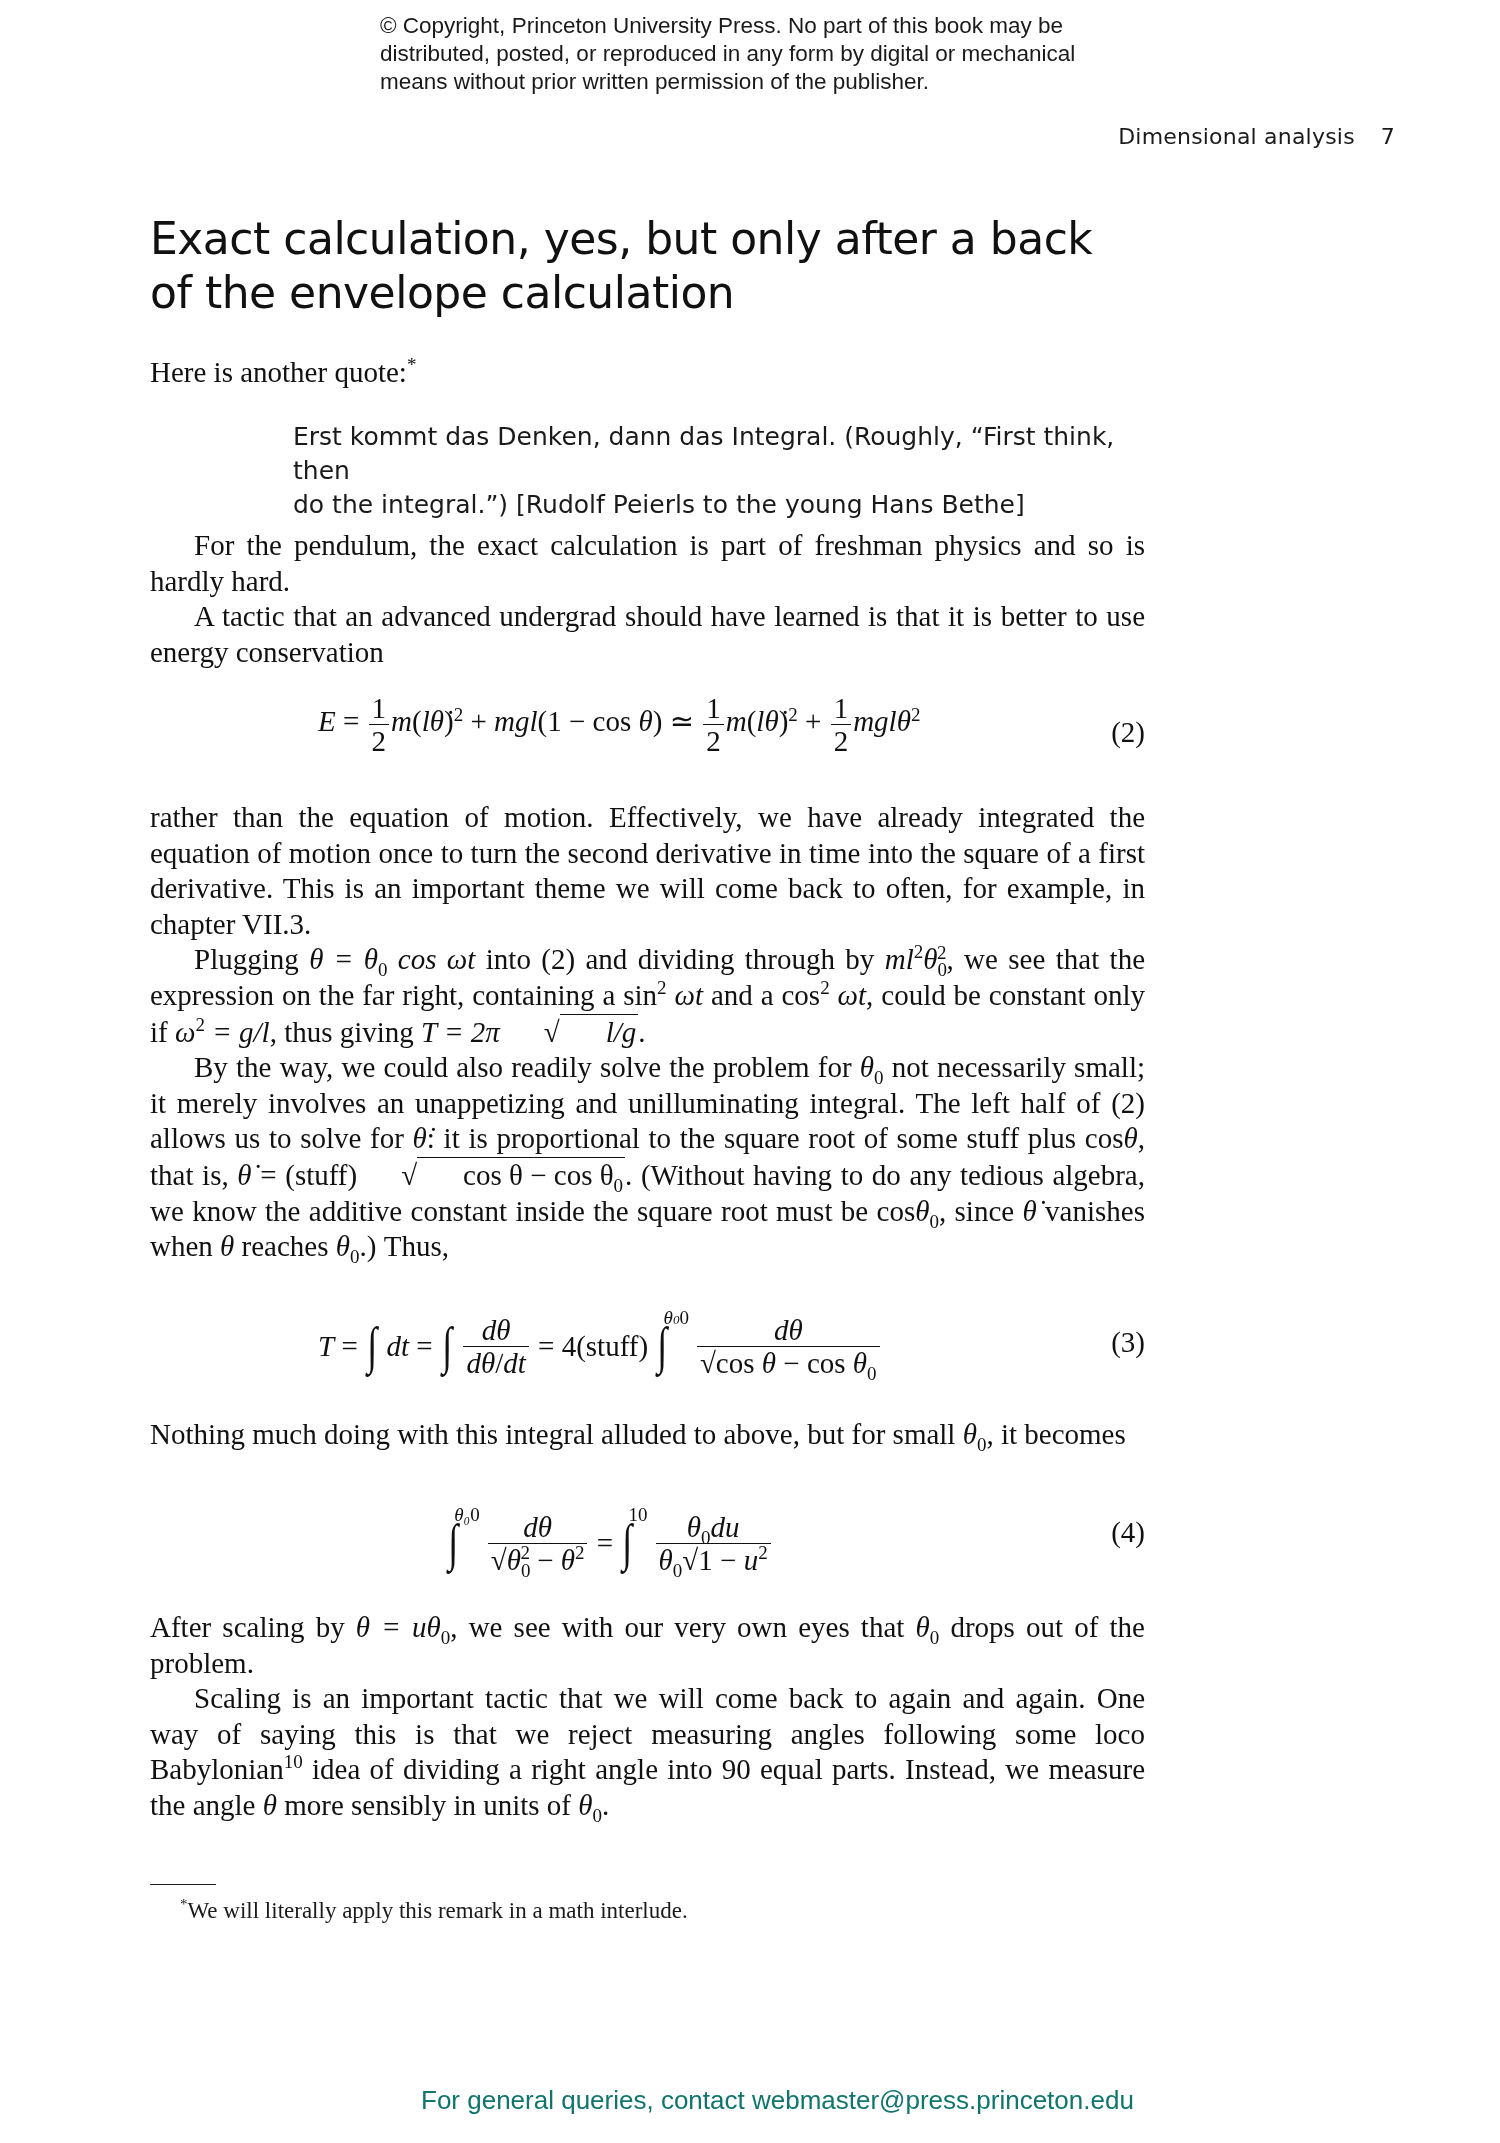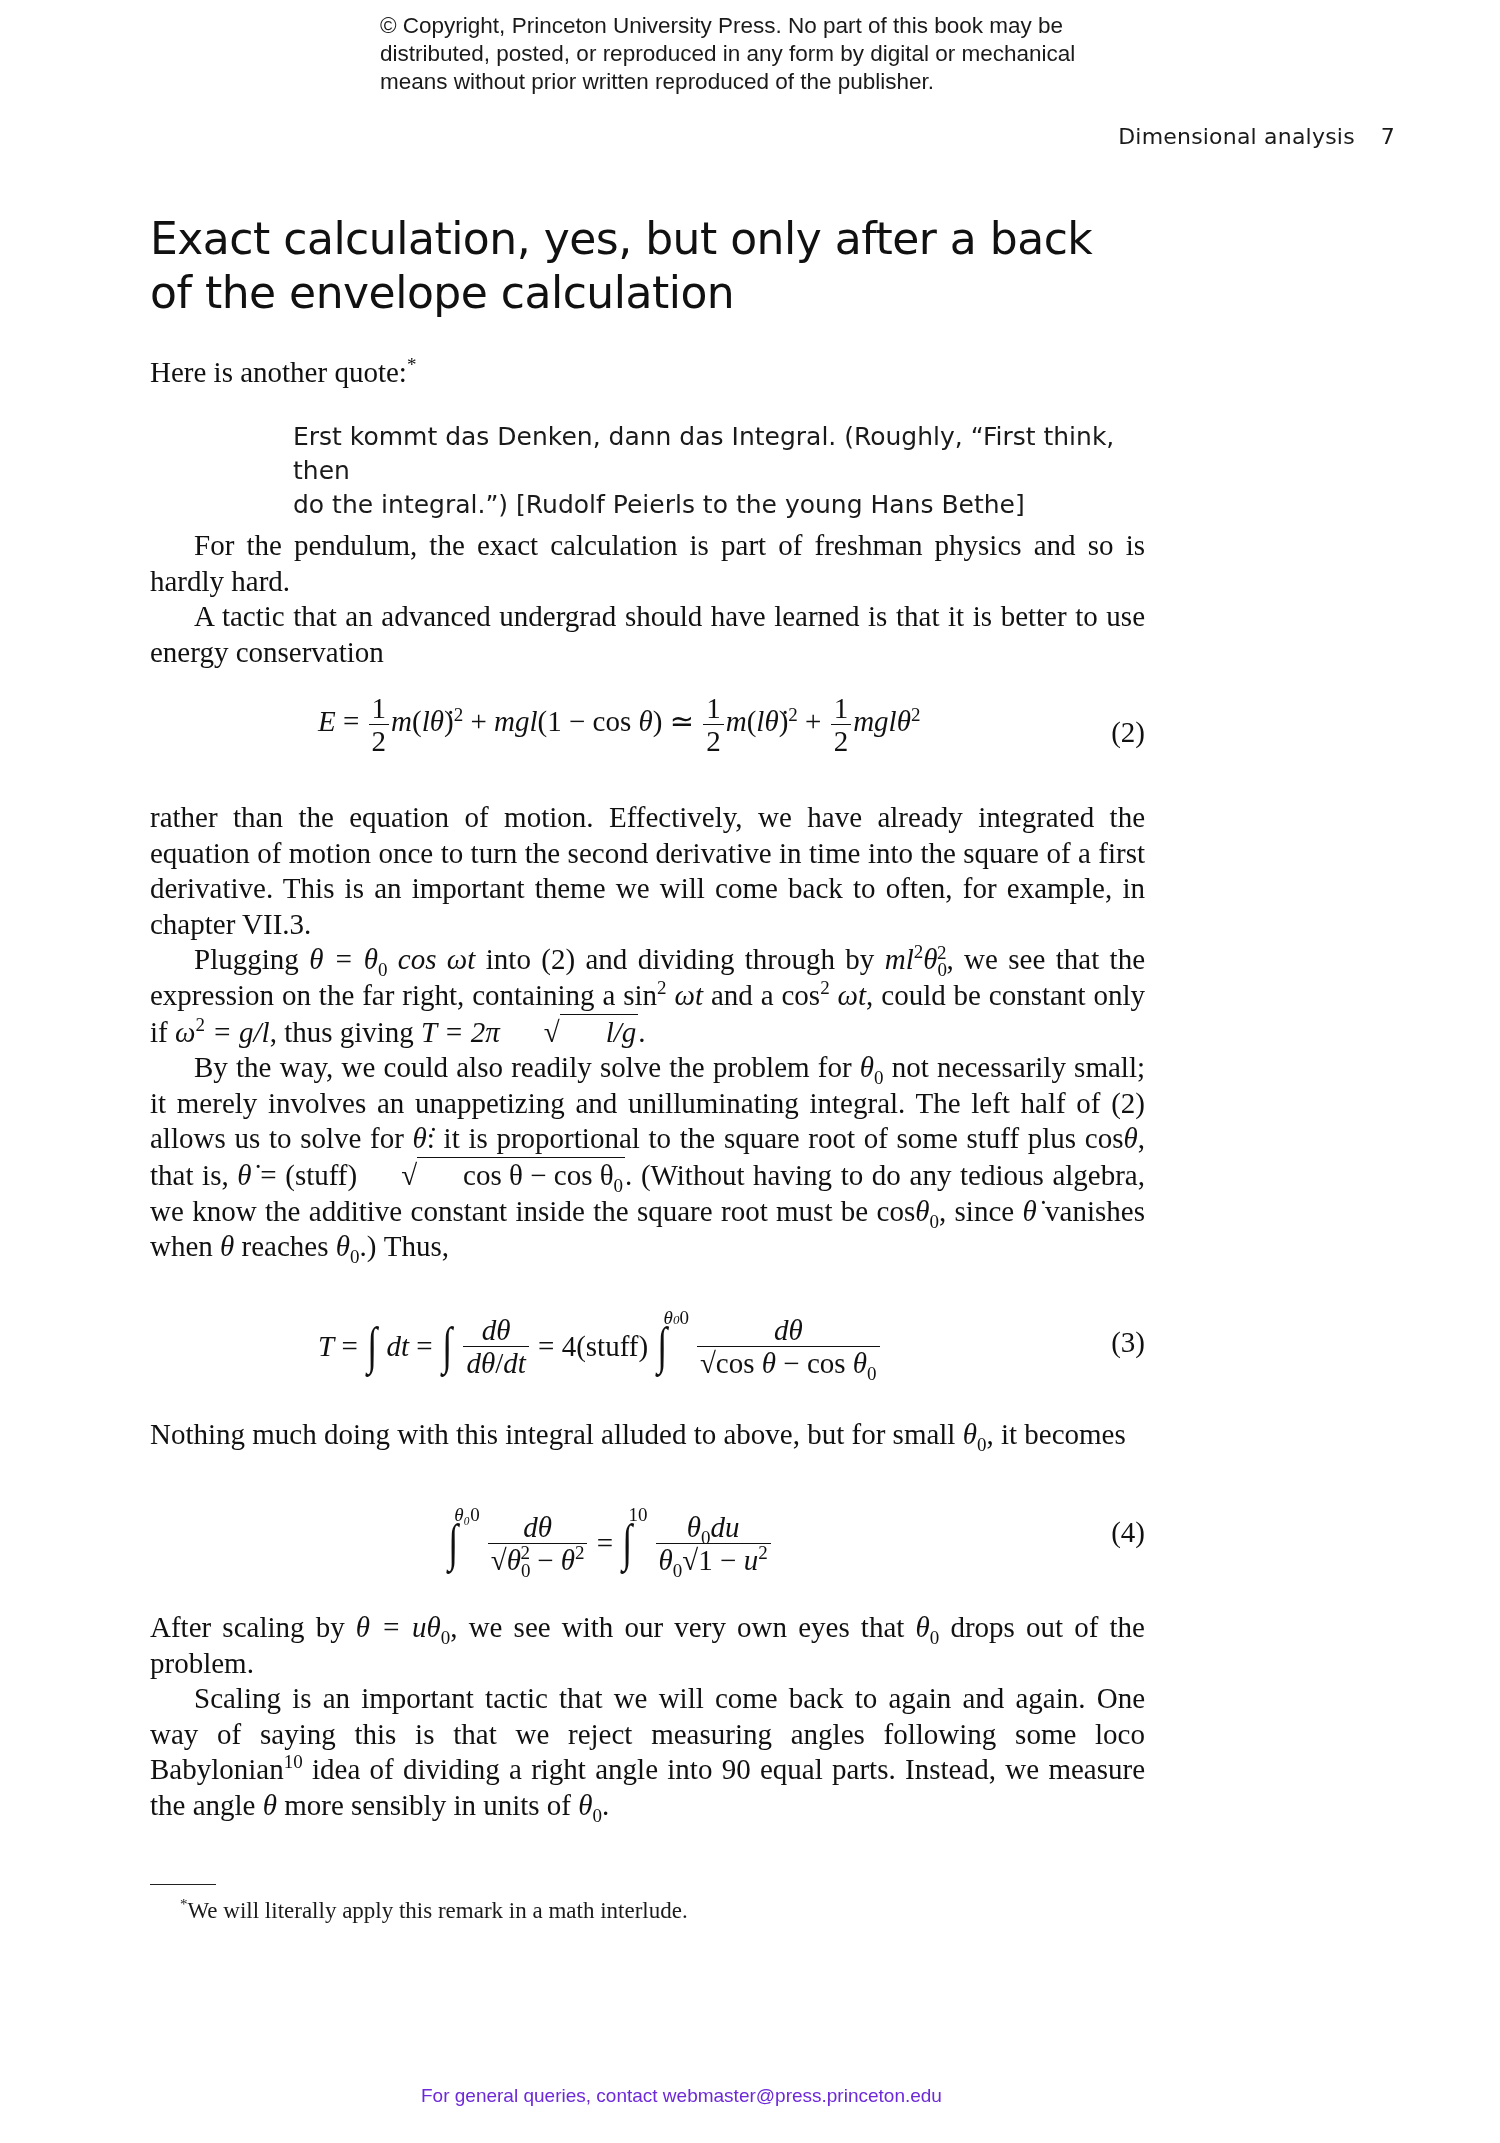--- a/index.html
+++ b/index.html
@@ -48,29 +48,29 @@
   #para3 { left:150px; top:1417px; width:995px; }
   #eq4 { left:150px; top:1488px; width:995px; height:110px; }
   #eq4 .content { position:absolute; left:296px; top:0; white-space:nowrap; }
   #eq4 .eqnum { top:28px; }
 
   #para4 { left:150px; top:1610px; width:995px; }
 
   #fn-rule { left:150px; top:1884px; width:66px; height:0; border-top:1.5px solid #222; }
   #footnote { left:180px; top:1896px; width:900px; font-family:"Liberation Serif", serif; font-size:23px; line-height:30px; color:#1a1a1a; }
 
-  #footer { left:421px; top:2085px; font-size:19px; color:#6d28d9; }
+  #footer { left:421px; top:2085px; font-size:26px; color:#0f766e; }
 </style>
 </head>
 <body>
 
 <div id="copyright" class="abs sans">
   <div>© Copyright, Princeton University Press. No part of this book may be</div>
   <div>distributed, posted, or reproduced in any form by digital or mechanical</div>
-  <div>means without prior written reproduced of the publisher.</div>
+  <div>means without prior written permission of the publisher.</div>
 </div>
 
 <div id="running-head" class="abs hum">
   <span>Dimensional analysis</span><span class="pg">7</span>
 </div>
 
 <h2 id="title" class="abs hum" style="margin:0;">
   <span>Exact calculation, yes, but only after a back</span><br>
   <span>of the envelope calculation</span>
 </h2>

